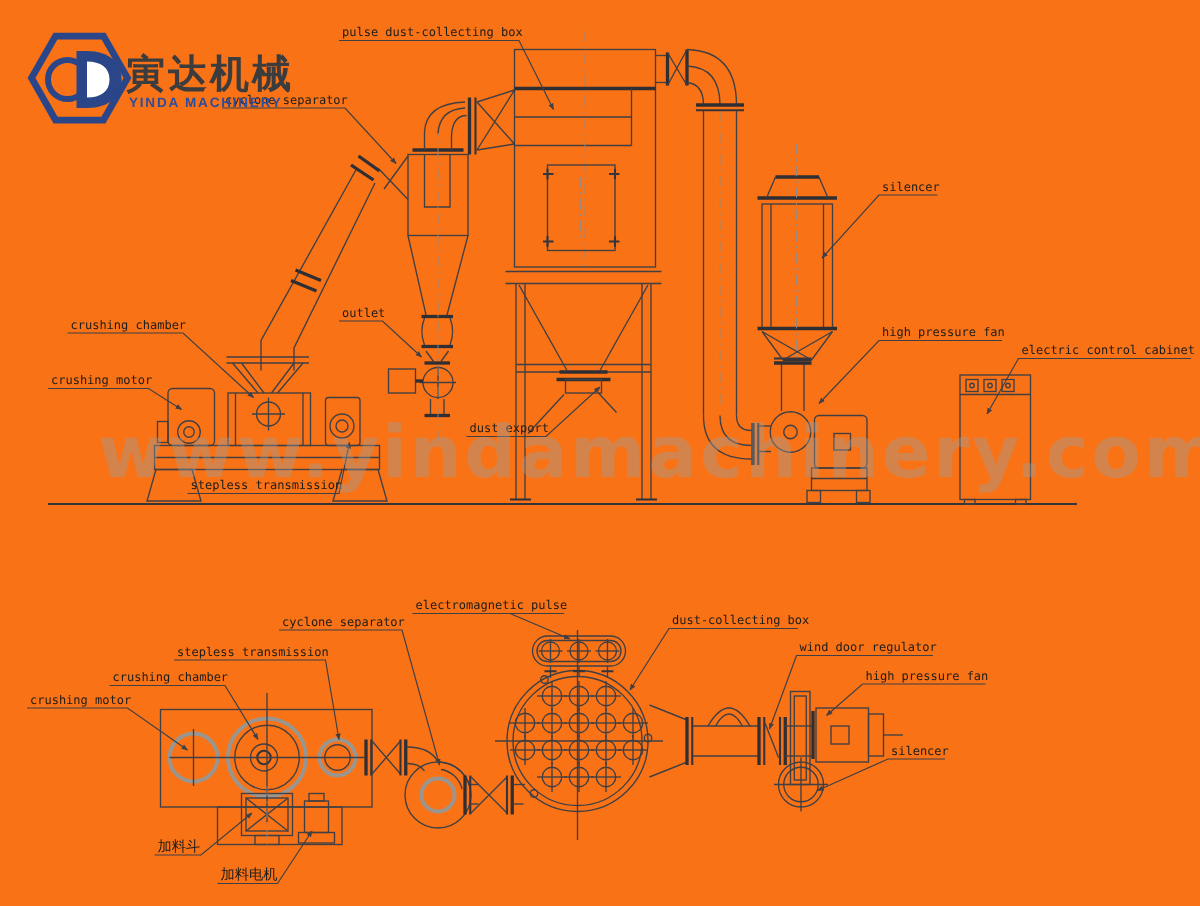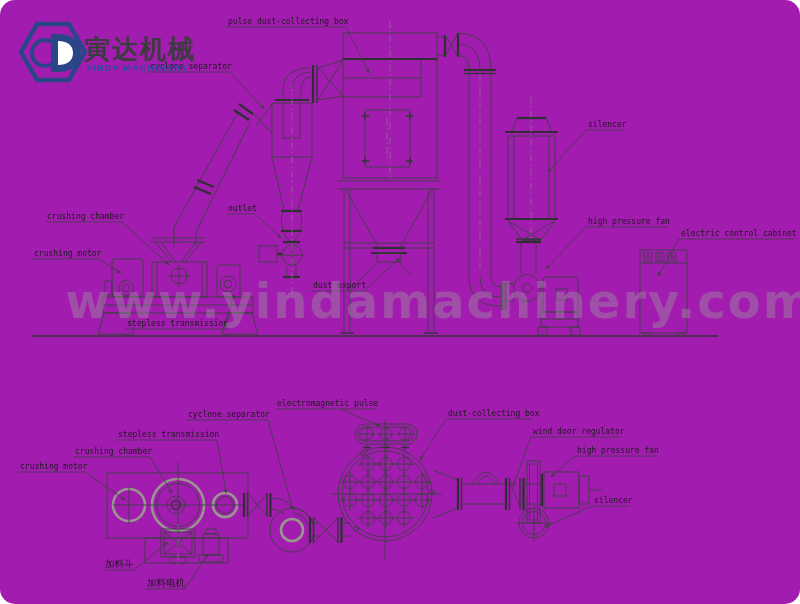--- a/index.html
+++ b/index.html
@@ -1,17 +1,17 @@
 <!DOCTYPE html>
 <html><head>
 <meta charset="utf-8">
 <style>
   html,body{margin:0;padding:0;background:#ffffff;}
-  #stage{position:relative;width:800px;height:604px;background:#a21caf;overflow:hidden;
-         font-family:"DejaVu Sans",sans-serif;border-radius:15px;}
+  #stage{position:relative;width:800px;height:604px;background:#f97316;overflow:hidden;
+         font-family:"DejaVu Sans",sans-serif;}
   svg{position:absolute;left:0;top:0;}
   svg .ln{stroke:#3f3f44;fill:none;stroke-width:0.9;}
   svg .th{stroke:#2e2e33;fill:none;stroke-width:2.2;}
   svg .md{stroke:#34343a;fill:none;stroke-width:1.4;}
   svg .soft{stroke:#9a968f;fill:none;stroke-width:2.6;}
   svg .dash{stroke:#8a8a8a;fill:none;stroke-width:0.6;stroke-dasharray:7 3 1.5 3;}
   svg .ldr{stroke:#3f3f44;fill:none;stroke-width:0.8;}
   svg .lbl{font-family:"DejaVu Sans Mono","Liberation Mono",monospace;font-size:8px;fill:#1c1c1c;}
   svg .lblcn{font-family:"DejaVu Sans",sans-serif;font-size:9.5px;fill:#1c1c1c;}
   svg .wm{font-family:"DejaVu Sans",sans-serif;font-weight:bold;font-size:48px;

